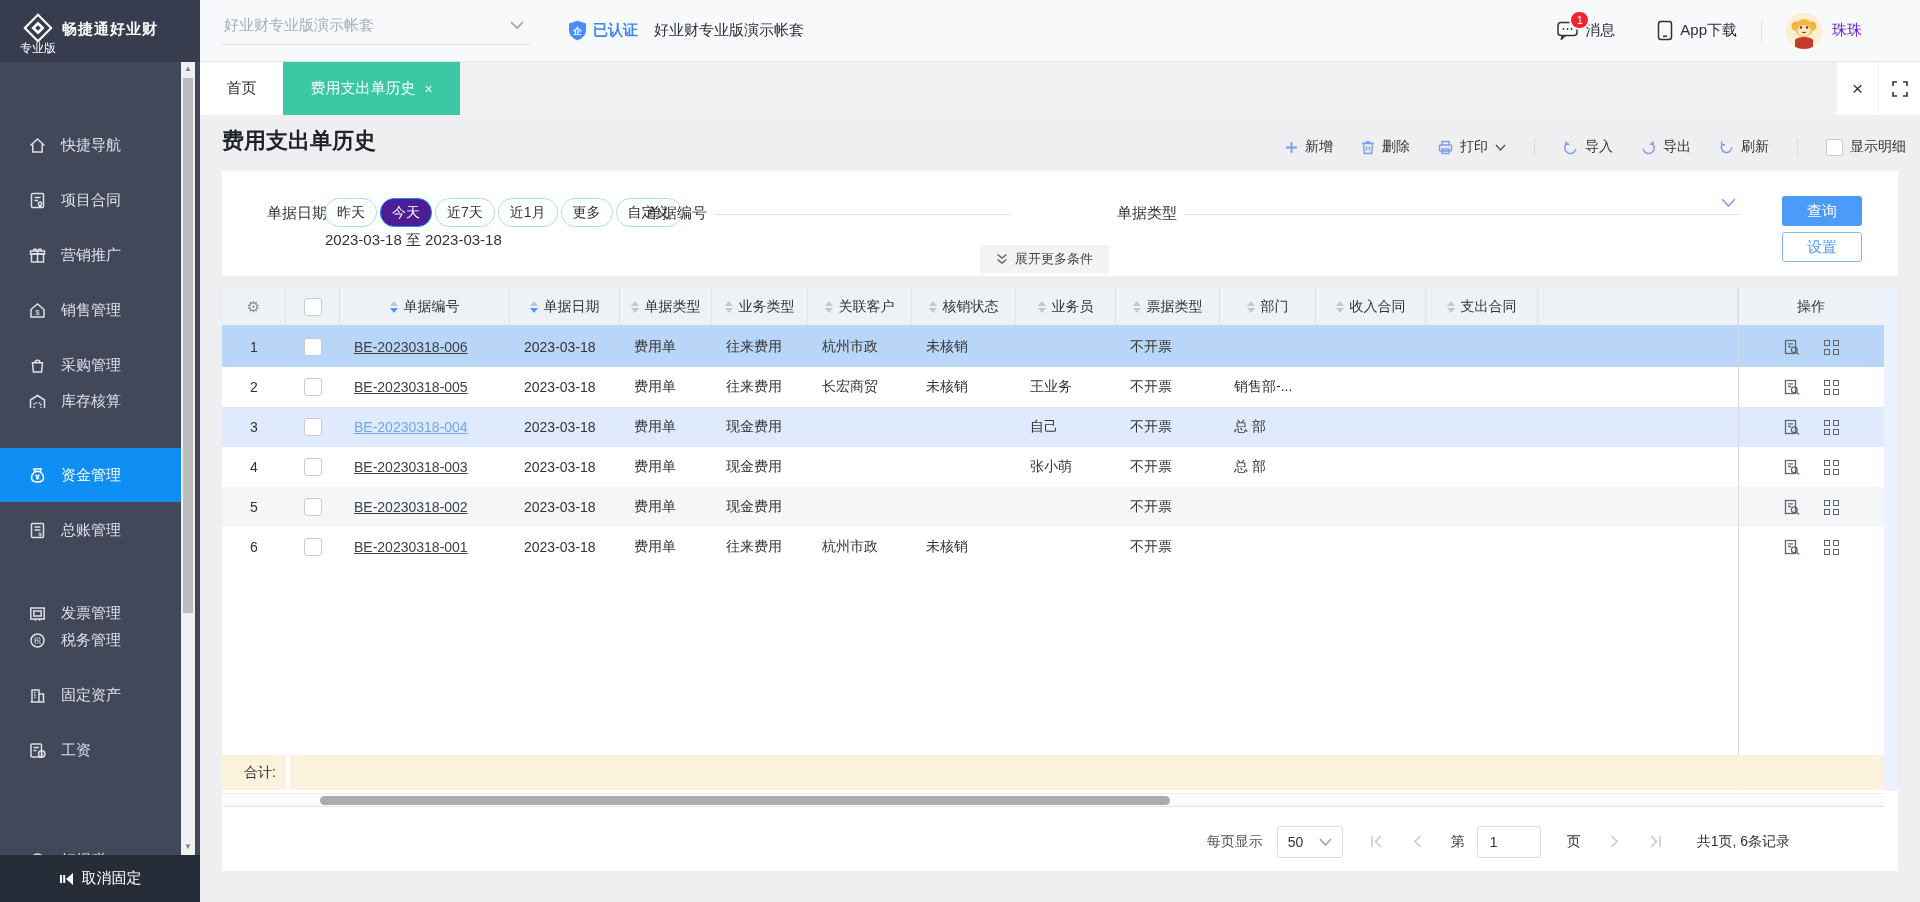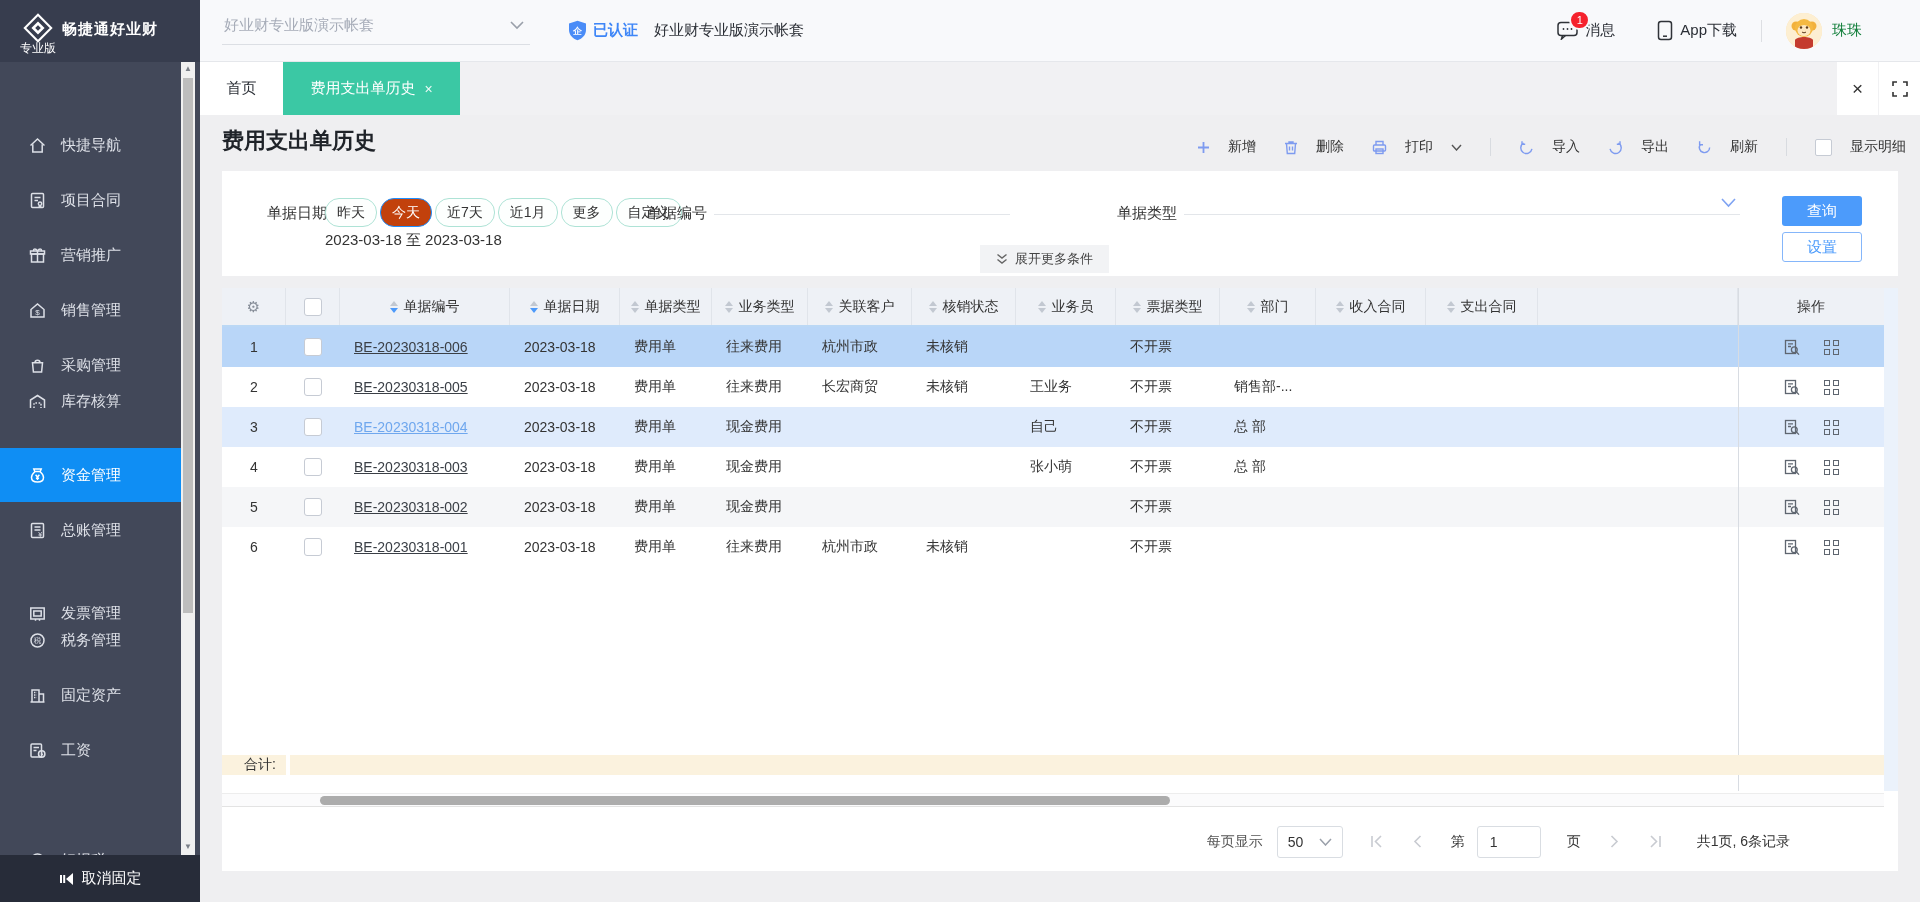--- a/index.html
+++ b/index.html
@@ -30,47 +30,47 @@
                display:flex;align-items:center;justify-content:space-between;padding:0 6px 9px 2px;cursor:pointer;}
   .cert{margin-left:38px;display:flex;align-items:center;gap:6px;color:#3E86F7;font-size:15px;font-weight:bold;}
   .acct-name{margin-left:16px;color:#2B2F36;font-size:15px;}
   .top-right{margin-left:auto;margin-right:58px;display:flex;align-items:center;}
   .msg-wrap{position:relative;display:flex;align-items:center;gap:7px;font-size:15px;color:#2B2F36;cursor:pointer;}
   .badge{position:absolute;left:12px;top:-11px;min-width:11px;height:16px;padding:0 3px;background:#F5222D;
          border:2px solid #F8F9FB;border-radius:10px;color:#fff;font-size:11px;line-height:16px;text-align:center;}
   .appdl{display:flex;align-items:center;gap:7px;font-size:15px;color:#2B2F36;margin-left:42px;cursor:pointer;}
   .vdiv{width:1px;height:22px;background:#DDDFE3;margin:0 24px;}
   .avatar{width:36px;height:36px;border-radius:50%;background:#FBE2B4;overflow:hidden;}
-  .uname{margin-left:10px;font-size:15px;color:#15803d;}
+  .uname{margin-left:10px;font-size:15px;color:#6d28d9;}
 
   
   .tabbar{left:200px;top:62px;width:1720px;height:53px;background:#F1F1F3;display:flex;}
   .tab{display:flex;align-items:center;justify-content:center;font-size:15px;cursor:pointer;}
   .tab-home{width:83px;background:#fff;color:#2B2F36;text-align:right;}
   .tab-active{width:177px;background:#3BC8A4;color:#fff;gap:9px;}
   .tab-x{font-size:14px;opacity:.9;cursor:pointer;}
   .wbox{position:absolute;top:0;width:41px;height:53px;background:#fff;display:flex;align-items:center;
         justify-content:center;cursor:pointer;}
   .wbox.close{right:42px;font-size:19px;color:#333;}
   .wbox.fs{right:0;}
 
   
   .page-title{left:222px;top:126px;font-size:22px;font-weight:bold;color:#1F2329;}
   .toolbar{right:14px;top:138px;display:flex;align-items:center;gap:28px;font-size:14px;color:#333;}
-  .t-btn{display:flex;align-items:center;gap:18px;cursor:pointer;}
+  .t-btn{display:flex;align-items:center;gap:7px;cursor:pointer;}
   .t-div{width:1px;height:18px;background:#D8DBE0;}
   .t-cb{width:15px;height:15px;border:1px solid #C6CBD4;border-radius:2px;background:#fff;}
 
   
   .filter-card{left:222px;top:171px;width:1676px;height:105px;background:#fff;}
   .f-label{position:absolute;font-size:15px;color:#333;}
   .pills{position:absolute;left:103px;top:27px;display:flex;gap:3px;}
   .pill{height:27px;line-height:27px;padding:0 11px;border:1px solid #AEE3D6;border-radius:14px;
         background:#FDFFFE;font-size:14px;color:#333;cursor:pointer;}
-  .pill.active{background:#c2410c;border-color:#1E8FFF;color:#fff;}
+  .pill.active{background:#4c1d95;border-color:#1E8FFF;color:#fff;}
   .f-range{position:absolute;left:103px;top:60px;font-size:15px;color:#333;}
   .f-underline{position:absolute;border-bottom:1px solid #E3E6EA;height:26px;box-sizing:border-box;}
   .f-chevron{position:absolute;right:4px;bottom:6px;}
   .btn-query{position:absolute;left:1560px;top:25px;width:80px;height:30px;background:#4C9BFB;color:#fff;
              font-size:15px;border-radius:3px;display:flex;align-items:center;justify-content:center;cursor:pointer;}
   .btn-set{position:absolute;left:1560px;top:61px;width:80px;height:30px;background:#fff;color:#4C9BFB;
            font-size:15px;border:1px solid #85B6FA;border-radius:3px;box-sizing:border-box;display:flex;
            align-items:center;justify-content:center;cursor:pointer;}
   .expand{position:absolute;left:758px;top:74px;height:28px;padding:0 16px;background:#F2F3F5;display:flex;
           align-items:center;gap:7px;font-size:13px;color:#444;cursor:pointer;}
@@ -92,21 +92,21 @@
   .td.c{justify-content:center;padding-left:0;}
   .cb{width:16px;height:16px;border:1px solid #C6CBD4;border-radius:3px;background:#fff;cursor:pointer;}
   .doclink{color:#3A3F46;text-decoration:underline;cursor:pointer;}
   .doclink.visited{color:#6FA7EE;}
   .ops{gap:24px;}
   .op-grid{display:grid;grid-template-columns:6px 6px;grid-gap:3px;cursor:pointer;}
   .op-grid i{width:6px;height:6px;border:1.4px solid #5F6670;box-sizing:border-box;display:block;}
   .pin-div{position:absolute;left:1516px;top:0;width:1px;height:503px;background:#D8DCE2;}
   .vstrip{position:absolute;left:1662px;top:0;width:14px;height:503px;background:#EBF2FB;}
   .totals{position:absolute;left:0;top:467px;height:36px;display:flex;}
-  .tot-cell{background:#FBF2DE;height:20px;display:flex;align-items:center;}
+  .tot-cell{background:#FBF2DE;height:35px;display:flex;align-items:center;}
   .hscroll{position:absolute;left:0;top:505px;width:1662px;height:14px;background:#FBFBFC;
            border-top:1px solid #EDEDED;border-bottom:1px solid #E3E3E3;box-sizing:border-box;}
   .hthumb{position:absolute;left:98px;top:2px;width:850px;height:9px;background:#ACACAC;border-radius:5px;cursor:pointer;}
 
   
   .pager{position:absolute;left:0;top:530px;width:1662px;height:47px;display:flex;align-items:center;
          justify-content:flex-end;padding-right:94px;box-sizing:border-box;font-size:14px;color:#555;}
   .sel-box{width:66px;height:32px;border:1px solid #D9DDE2;border-radius:3px;margin-left:14px;display:flex;
            align-items:center;justify-content:space-between;padding:0 10px;box-sizing:border-box;color:#333;cursor:pointer;}
   .pg-ic{margin-left:26px;cursor:pointer;}

